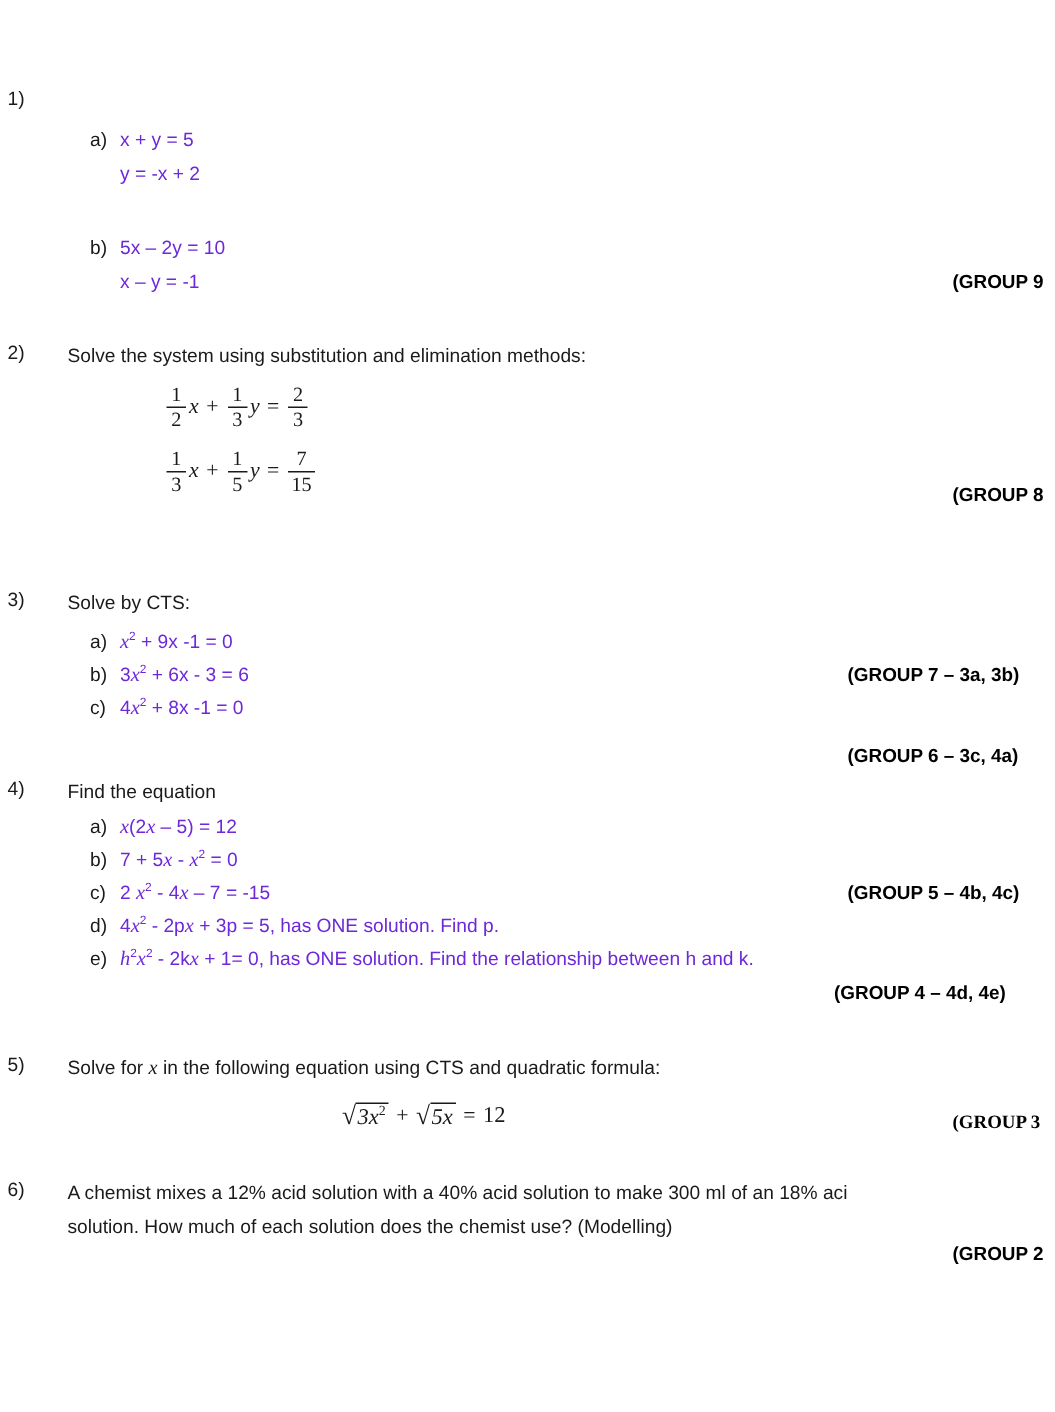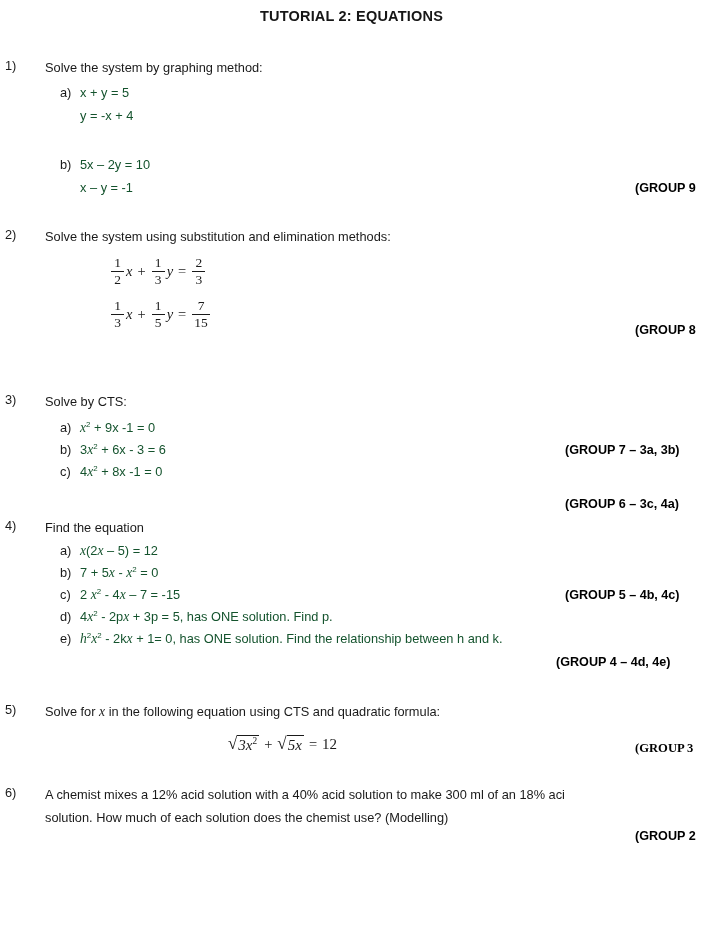--- a/index.html
+++ b/index.html
@@ -70,21 +70,21 @@
     left: 60px;
     font-size: 12.8px;
     line-height: 20px;
     color: #1a1a1a;
   }
   .sub-eq {
     position: absolute;
     left: 80px;
     font-size: 12.8px;
     line-height: 20px;
-    color: #14532d;
+    color: #6d28d9;
     white-space: nowrap;
   }
 
   
   .mi {
     font-family: "Liberation Serif", serif;
     font-style: italic;
     font-size: 13.6px;
   }
   .mn {
@@ -180,35 +180,33 @@
   }
   .sqrt .rad-body .num-up {
     font-style: normal;
   }
 </style>
 </head>
 <body>
 
 <div class="page">
 
-  <div class="doc-title">TUTORIAL 2: EQUATIONS</div>
 
   <div class="q" style="top:58px;">
     <div class="q-row">
       <span class="q-num">1)</span>
-      <span class="q-text">Solve the system by graphing method:</span>
     </div>
   </div>
 
   <div class="q" style="top:83px;">
     <span class="sub-label">a)</span>
     <span class="sub-eq">x + y = 5</span>
   </div>
   <div class="q" style="top:106px;">
-    <span class="sub-eq">y = -x + 4</span>
+    <span class="sub-eq">y = -x + 2</span>
   </div>
 
   <div class="q" style="top:155px;">
     <span class="sub-label">b)</span>
     <span class="sub-eq">5x – 2y = 10</span>
   </div>
   <div class="q" style="top:178px;">
     <span class="sub-eq">x – y = -1</span>
     <span class="group-tag" style="left:635px; top:0;">(GROUP 9</span>
   </div>

